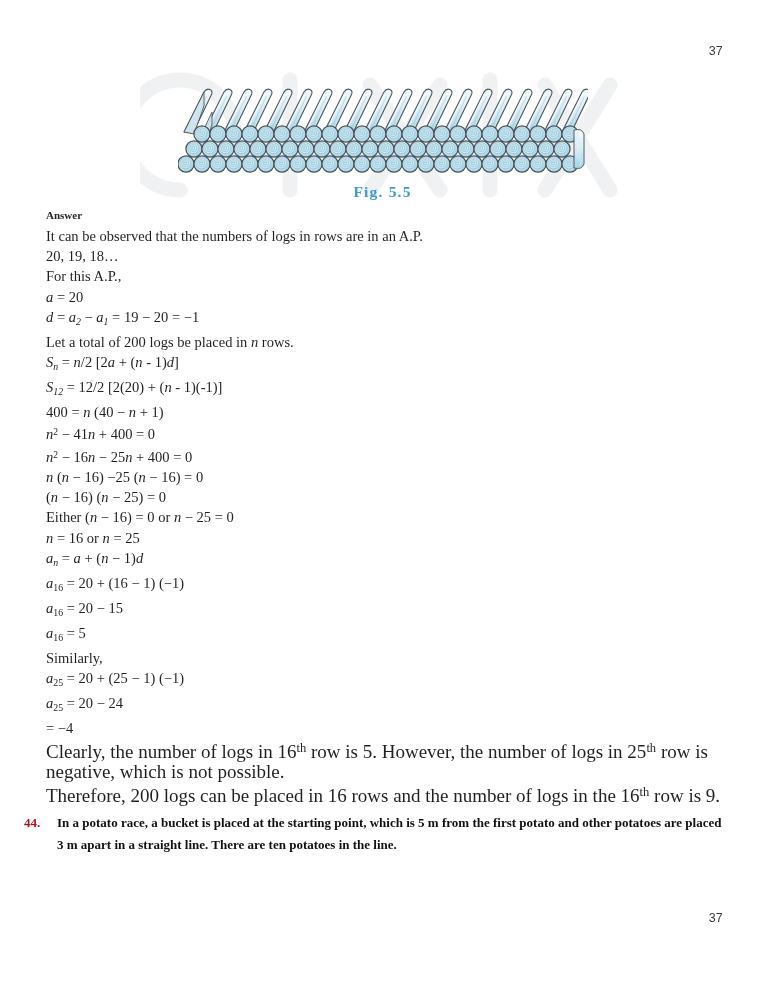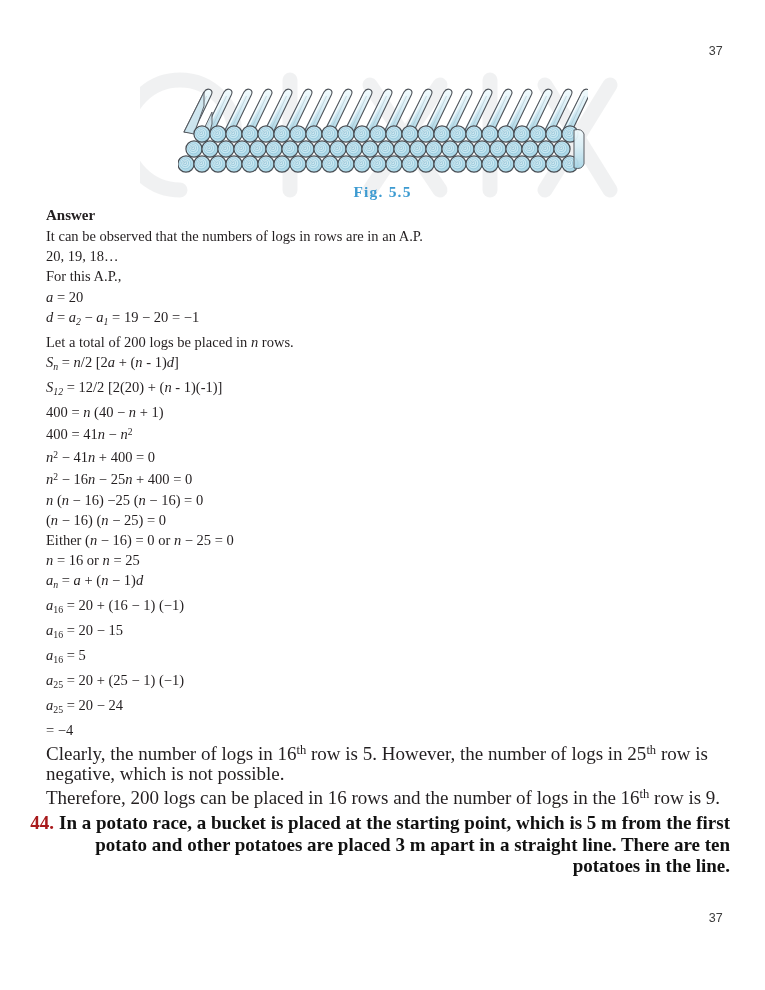--- a/index.html
+++ b/index.html
@@ -67,21 +67,21 @@
 
   
   .content {
     position: absolute;
     left: 46px;
     top: 205px;
     width: 676px;
   }
   .ans-head {
     font-weight: bold;
-    font-size: 15px;
+    font-size: 11px;
     line-height: 20px;
     margin: 0 0 1px 0;
   }
   .line {
     font-size: 14.5px;
     line-height: 20.2px;
     white-space: nowrap;
     margin: 0;
   }
   .para {
@@ -102,23 +102,22 @@
     vertical-align: 0.45em;
   }
 
   
   .question {
     position: absolute;
     left: 24px;
     top: 812px;
     width: 706px;
     font-weight: bold;
-    font-size: 19px;
+    font-size: 13px;
     line-height: 21.5px;
-    text-align: right;
   }
   .q-num {
     color: #a8191b;
     font-weight: bold;
     float: left;
     width: 30px;
   }
   .q-text {
     display: block;
     margin-left: 33px;
@@ -295,31 +294,31 @@
     <p class="line">20, 19, 18…</p>
     <p class="line">For this A.P.,</p>
 
     <p class="line"><i>a</i> = 20</p>
     <p class="line"><i>d</i> = <i>a</i><sub>2</sub> − <i>a</i><sub>1</sub> = 19 − 20 = −1</p>
     <p class="line">Let a total of 200 logs be placed in <i>n</i> rows.</p>
 
     <p class="line"><i>S</i><sub>n</sub> = <i>n</i>/2 [2<i>a</i> + (<i>n</i> - 1)<i>d</i>]</p>
     <p class="line"><i>S</i><sub>12</sub> = 12/2 [2(20) + (<i>n</i> - 1)(-1)]</p>
     <p class="line">400 = <i>n</i> (40 − <i>n</i> + 1)</p>
-    <p class="line">400 = 41<i>n</i> − <i>n</i><sup>2</sup></p>
     <p class="line"><i>n</i><sup>2</sup> − 41<i>n</i> + 400 = 0</p>
     <p class="line"><i>n</i><sup>2</sup> − 16<i>n</i> − 25<i>n</i> + 400 = 0</p>
     <p class="line"><i>n</i> (<i>n</i> − 16) −25 (<i>n</i> − 16) = 0</p>
     <p class="line">(<i>n</i> − 16) (<i>n</i> − 25) = 0</p>
     <p class="line">Either (<i>n</i> − 16) = 0 or <i>n</i> − 25 = 0</p>
     <p class="line"><i>n</i> = 16 or <i>n</i> = 25</p>
     <p class="line"><i>a</i><sub>n</sub> = <i>a</i> + (<i>n</i> − 1)<i>d</i></p>
     <p class="line"><i>a</i><sub class="up">16</sub> = 20 + (16 − 1) (−1)</p>
     <p class="line"><i>a</i><sub class="up">16</sub> = 20 − 15</p>
     <p class="line"><i>a</i><sub class="up">16</sub> = 5</p>
+    <p class="line">Similarly,</p>
     <p class="line"><i>a</i><sub class="up">25</sub> = 20 + (25 − 1) (−1)</p>
     <p class="line"><i>a</i><sub class="up">25</sub> = 20 − 24</p>
     <p class="line">= −4</p>
 
     <p class="para"><span>Clearly, the number of logs in 16</span><sup>th</sup><span> row is 5. However, the number of logs in 25</span><sup>th</sup><span> row is negative, which is not possible.</span></p>
 
     <p class="para"><span>Therefore, 200 logs can be placed in 16 rows and the number of logs in the 16</span><sup>th</sup><span> row is 9.</span></p>
 
   </div>
 

